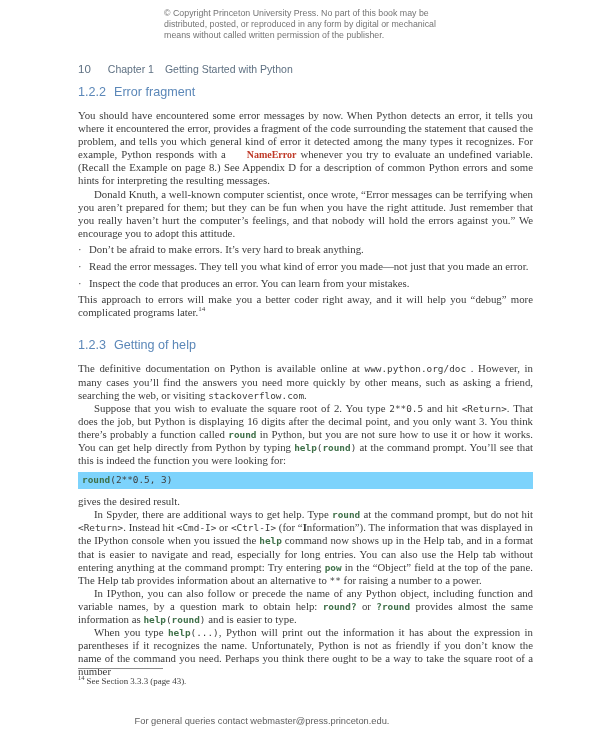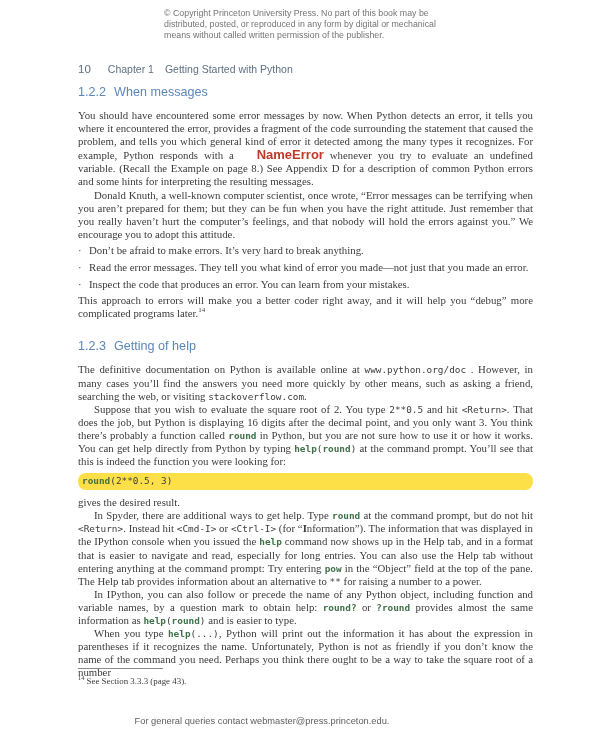--- a/index.html
+++ b/index.html
@@ -64,48 +64,47 @@
   .section-heading.second { margin-top: 19px; }
 
   p.body-par { margin: 0; }
   p.indent { text-indent: 16px; }
 
   .bullet-list { margin: 3px 0 2px 0; }
   .bullet-row { display: flex; margin: 3.5px 0; text-align: left; }
   .bullet-dot { width: 11px; flex: 0 0 11px; color: #3b3b3b; }
 
   .code-block {
-    background: #fde047;
+    background: #7dd3fc;
     margin: 5px 0 6px 0;
     padding: 2px 4px 3px 4px;
     font-family: "DejaVu Sans Mono", "Liberation Mono", monospace;
     font-size: 9.4px;
     line-height: 12px;
     text-align: left;
     white-space: pre;
-    border-radius: 8px;
   }
 
   
   .seg-t { }
   .seg-b { font-weight: bold; }
   .seg-c {
     font-family: "DejaVu Sans Mono", "Liberation Mono", monospace;
     font-size: 9.4px;
     color: #3d3d3d;
   }
   .seg-g {
     font-family: "DejaVu Sans Mono", "Liberation Mono", monospace;
     font-size: 9.4px;
     font-weight: bold;
     color: #3f7049;
   }
   .seg-r {
-    font-family: Liberation Sans, sans-serif;
-    font-size: 13px;
+    font-family: Liberation Serif, serif;
+    font-size: 10px;
     font-weight: bold;
     color: #bf3a28;
     padding-left: 17px;
   }
   .seg-sup {
     vertical-align: super;
     font-size: 7px;
     line-height: 0;
   }
 
@@ -150,21 +149,21 @@
     </div>
   </div>
 
   <div class="running-head">
     <span class="pagenum">10</span><span class="chapter">Chapter 1</span><span>Getting Started with Python</span>
   </div>
 
   <div class="content">
 
     <h2 class="section-heading">
-      <span class="sec-num">1.2.2</span><span>When messages</span>
+      <span class="sec-num">1.2.2</span><span>Error fragment</span>
     </h2>
 
     <p class="body-par"><span class="seg-t">You should have encountered some error messages by now. When Python detects an error, it tells you where it encountered the error, provides a fragment of the code surrounding the statement that caused the problem, and tells you which general kind of error it detected among the many types it recognizes. For example, Python responds with a </span><span class="seg-r">NameError</span><span class="seg-t"> whenever you try to evaluate an undefined variable. (Recall the Example on page 8.) See Appendix D for a description of common Python errors and some hints for interpreting the resulting messages.</span></p>
 
     <p class="body-par indent"><span class="seg-t">Donald Knuth, a well-known computer scientist, once wrote, “Error messages can be terrifying when you aren’t prepared for them; but they can be fun when you have the right attitude. Just remember that you really haven’t hurt the computer’s feelings, and that nobody will hold the errors against you.” We encourage you to adopt this attitude.</span></p>
 
     <div class="bullet-list">
       <div class="bullet-row">
         <span class="bullet-dot">·</span>
         <span>Don’t be afraid to make errors. It’s very hard to break anything.</span>

